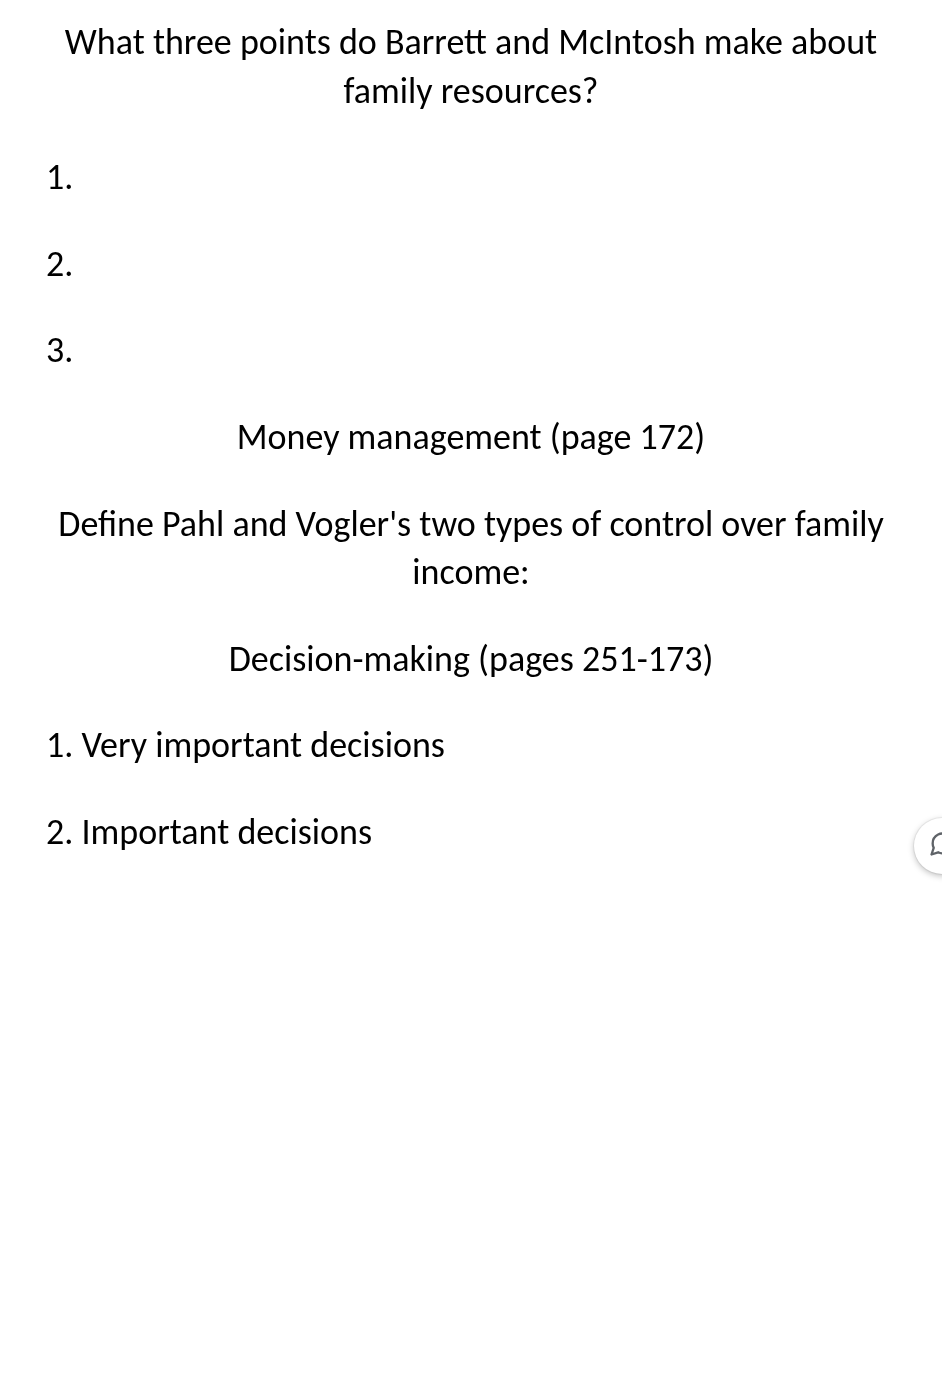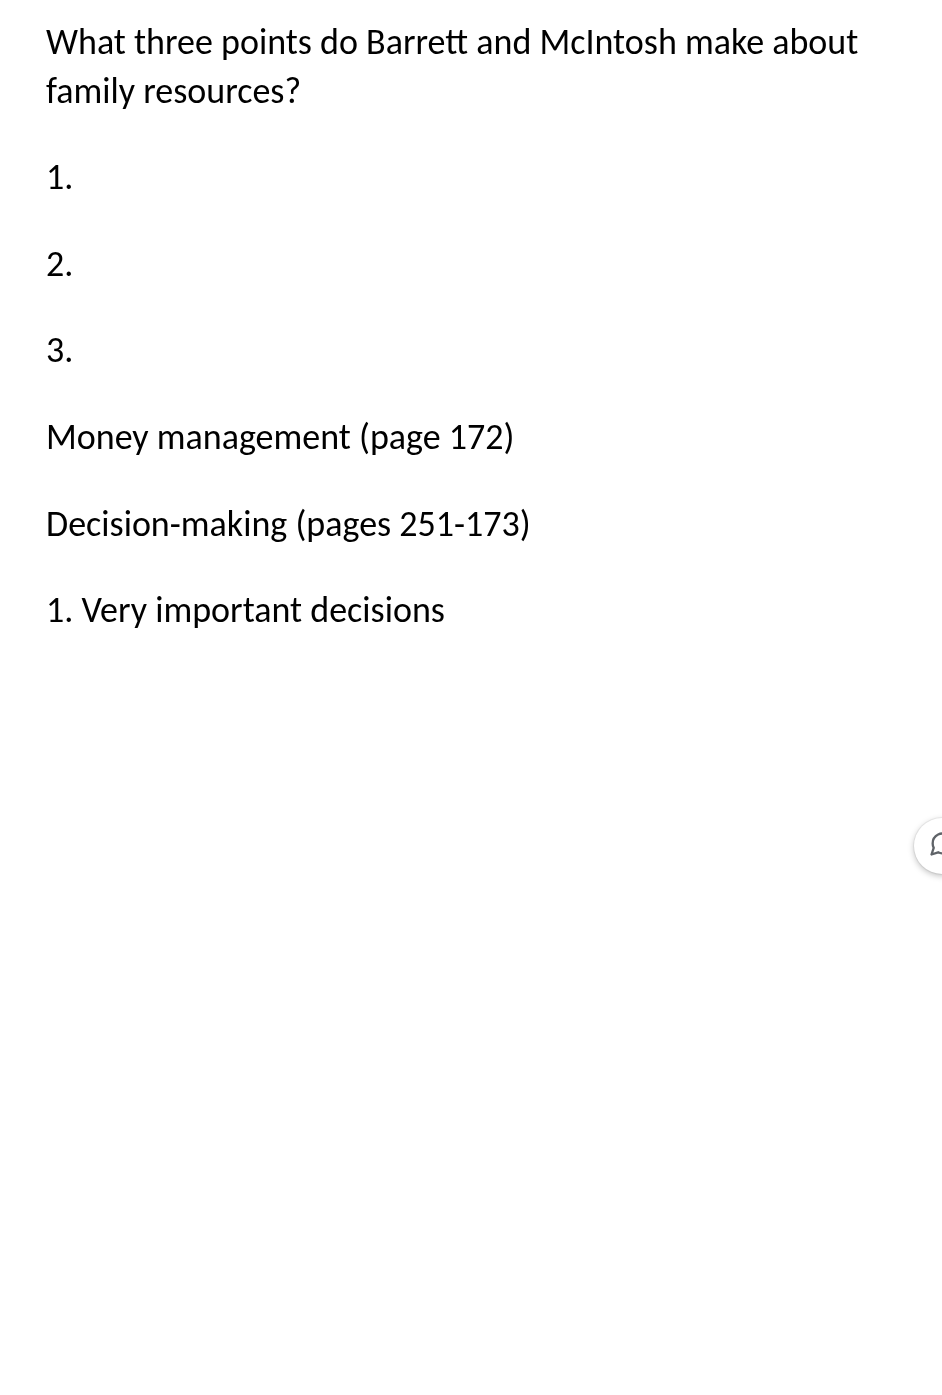--- a/index.html
+++ b/index.html
@@ -17,20 +17,21 @@
     }
     .content {
       padding: 18px 46px 0 46px;
     }
     .para {
       font-size: 36px;
       line-height: 1.35;
       color: #000000;
       margin-bottom: 38px;
       font-weight: 400;
+      text-align: center;
     }
     .bold {
       font-weight: 400;
     }
     .list-item {
       font-size: 36px;
       line-height: 1.35;
       color: #000000;
       margin-bottom: 38px;
       font-weight: 400;
@@ -57,24 +58,26 @@
 <body>
 
 <div class="content">
   <p class="para">What three points do Barrett and McIntosh make about family resources?</p>
   <p class="list-item">1.</p>
   <p class="list-item">2.</p>
   <p class="list-item">3.</p>
 
   <p class="para bold">Money management (page 172)</p>
 
+  <p class="para">Define Pahl and Vogler's two types of control over family income:</p>
 
   <p class="para bold">Decision-making (pages 251-173)</p>
 
   <p class="list-item">1. Very important decisions</p>
+  <p class="list-item">2. Important decisions</p>
 </div>
 
 <div class="fab">
   <span>
     <svg viewBox="0 0 24 24" fill="none" stroke="#5f6368" stroke-width="2" stroke-linecap="round" stroke-linejoin="round">
       <path d="M21 11.5a8.38 8.38 0 0 1-.9 3.8 8.5 8.5 0 0 1-7.6 4.7 8.38 8.38 0 0 1-3.8-.9L3 21l1.9-5.7a8.38 8.38 0 0 1-.9-3.8 8.5 8.5 0 0 1 4.7-7.6 8.38 8.38 0 0 1 3.8-.9h.5a8.48 8.48 0 0 1 8 8v.5z"></path>
     </svg>
   </span>
 </div>
 

